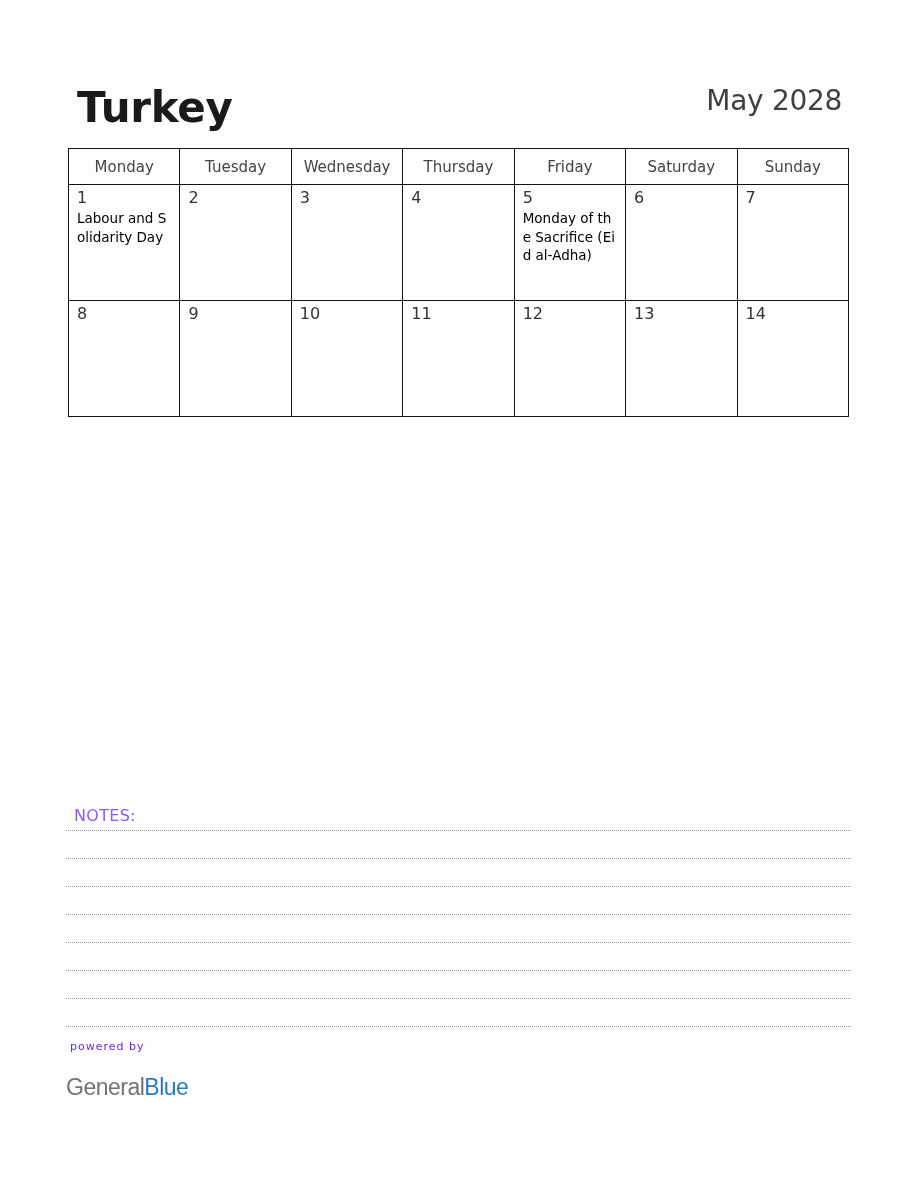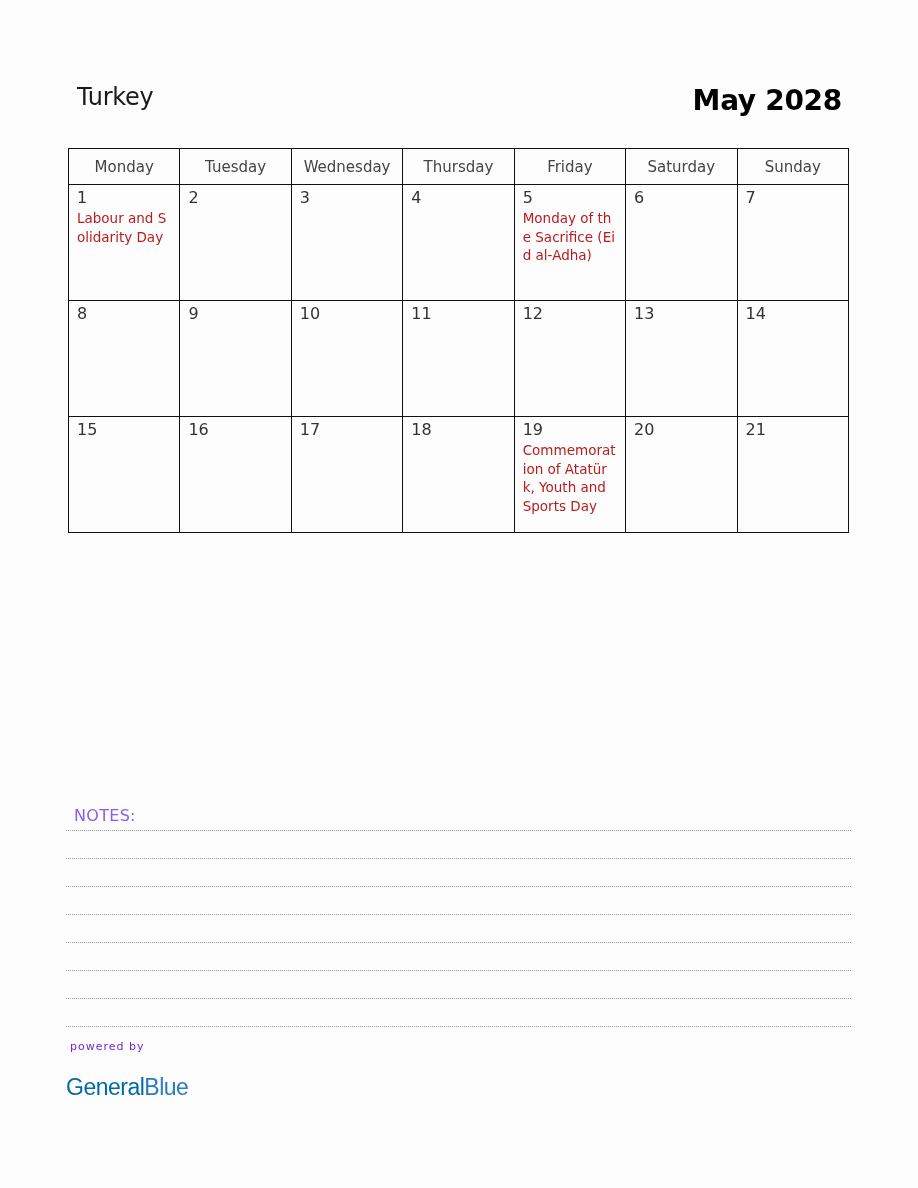--- a/index.html
+++ b/index.html
@@ -3,59 +3,59 @@
   <meta charset="utf-8">
   <style>
     html, body { margin: 0; padding: 0; }
     body {
       width: 918px; height: 1188px; background: #fdfdfd;
       position: relative; overflow: hidden;
       font-family: "DejaVu Sans", sans-serif; color: #222;
     }
     .country {
       position: absolute; left: 77px; top: 83px;
-      font-size: 24px; font-weight: 400; color: #1a1a1a; letter-spacing: -0.3px;
+      font-size: 42px; font-weight: 700; color: #1a1a1a; letter-spacing: -0.3px;
     }
     .month {
       position: absolute; right: 76px; top: 84px;
-      font-size: 28px; font-weight: 700; color: #000000; letter-spacing: -0.3px;
+      font-size: 28px; font-weight: 400; color: #404040; letter-spacing: -0.3px;
     }
     table.cal {
       position: absolute; left: 68px; top: 148px;
       width: 781px; border-collapse: collapse; table-layout: fixed;
     }
     table.cal th, table.cal td { border: 1px solid #111; }
     table.cal th {
       height: 35px; font-weight: normal; font-size: 15px; color: #444;
       padding: 0; vertical-align: middle;
     }
     table.cal td {
       height: 116px; vertical-align: top; padding: 3px 8px 0 8px;
       box-sizing: border-box; overflow: hidden;
     }
     .daynum { font-size: 16px; color: #333; line-height: 20px; display: block; }
-    .holiday { font-size: 13.5px; color: #b91c1c; line-height: 18.5px; display: block; margin-top: 1px; word-break: break-all; }
+    .holiday { font-size: 13.5px; color: #000000; line-height: 18.5px; display: block; margin-top: 1px; word-break: break-all; }
     .notes-label {
       position: absolute; left: 74px; top: 806px;
       font-size: 16px; color: #8b5cf6; letter-spacing: 0.3px;
     }
     .note-line {
       position: absolute; left: 66px; width: 785px; height: 0;
       border-top: 1px dotted #9a9a9a;
     }
     .powered {
       position: absolute; left: 70px; top: 1040px;
       font-size: 11px; color: #6d28d9; letter-spacing: 1px;
     }
     .brand {
       position: absolute; left: 66px; top: 1074px;
       font-size: 23px; letter-spacing: -0.5px;
       font-family: "Liberation Sans", sans-serif;
     }
-    .brand .g { color: #0369a1; }
+    .brand .g { color: #737373; }
     .brand .b { color: #2a7bc4; }
   </style>
 </head>
 <body>
 
 <div class="country">Turkey</div>
 <div class="month">May 2028</div>
 
 <table class="cal">
   <thead>
@@ -111,44 +111,20 @@
         <td>
           <span class="daynum">12</span>
         </td>
         <td>
           <span class="daynum">13</span>
         </td>
         <td>
           <span class="daynum">14</span>
         </td>
       </tr>
-      <tr>
-        <td>
-          <span class="daynum">15</span>
-        </td>
-        <td>
-          <span class="daynum">16</span>
-        </td>
-        <td>
-          <span class="daynum">17</span>
-        </td>
-        <td>
-          <span class="daynum">18</span>
-        </td>
-        <td>
-          <span class="daynum">19</span>
-          <span class="holiday">Commemoration of Atatürk, Youth and Sports Day</span>
-        </td>
-        <td>
-          <span class="daynum">20</span>
-        </td>
-        <td>
-          <span class="daynum">21</span>
-        </td>
-      </tr>
     </tbody>
 </table>
 
 <div class="notes-label">NOTES:</div>
 <div id="notes-lines">
     <div class="note-line" style="top: 830px;"></div>
     <div class="note-line" style="top: 858px;"></div>
     <div class="note-line" style="top: 886px;"></div>
     <div class="note-line" style="top: 914px;"></div>
     <div class="note-line" style="top: 942px;"></div>

